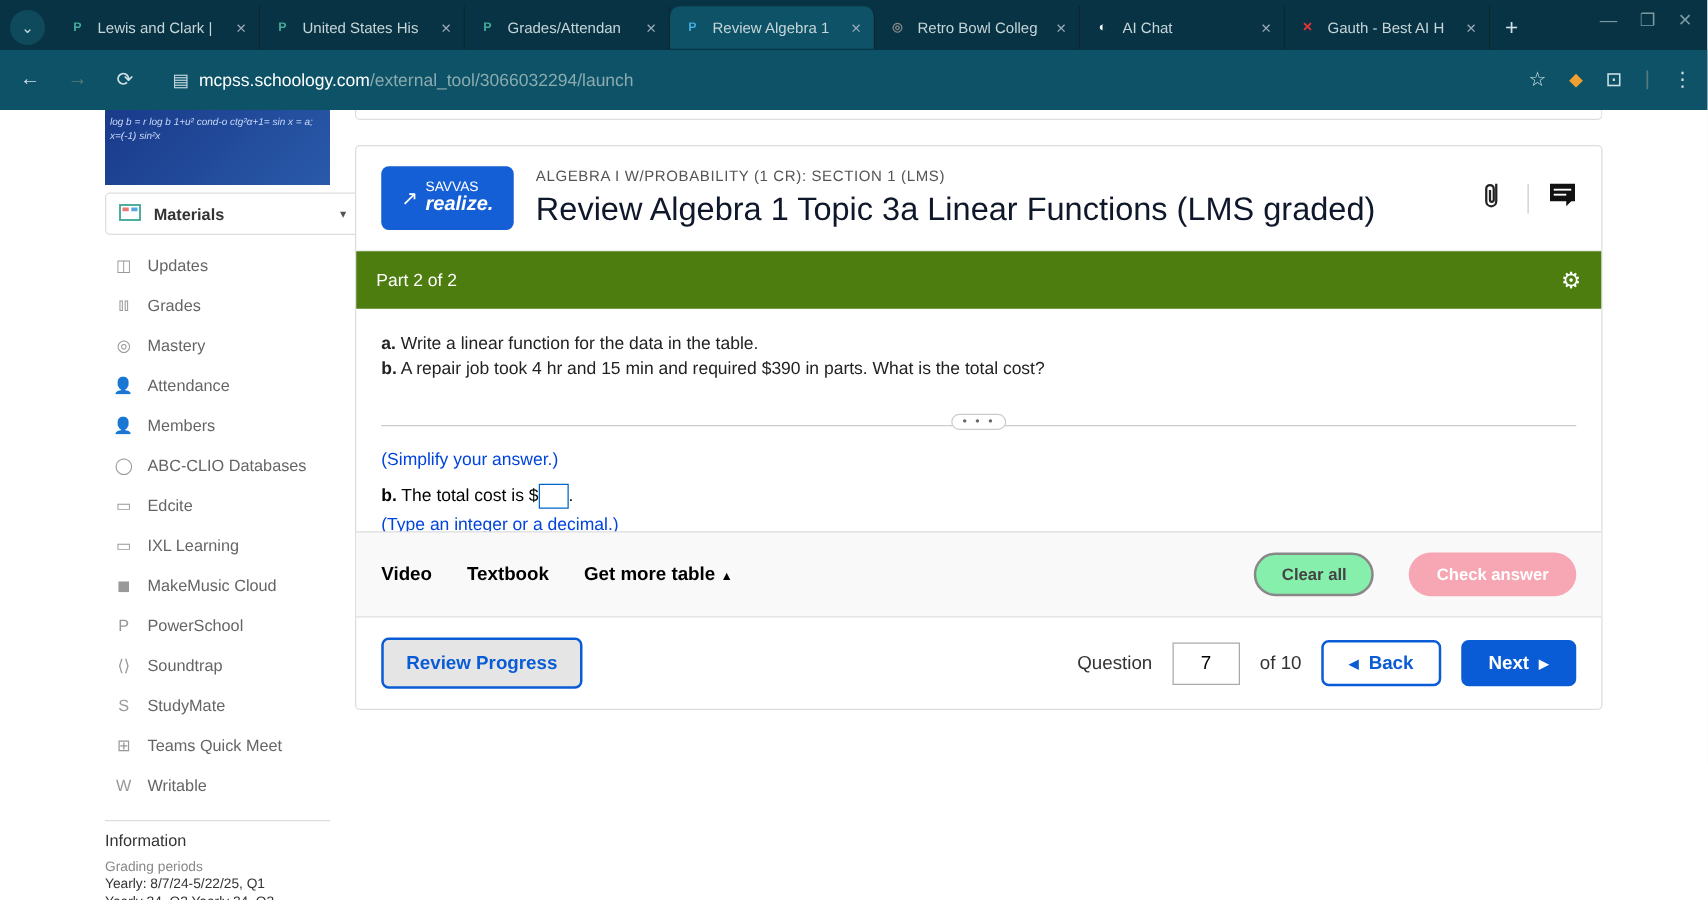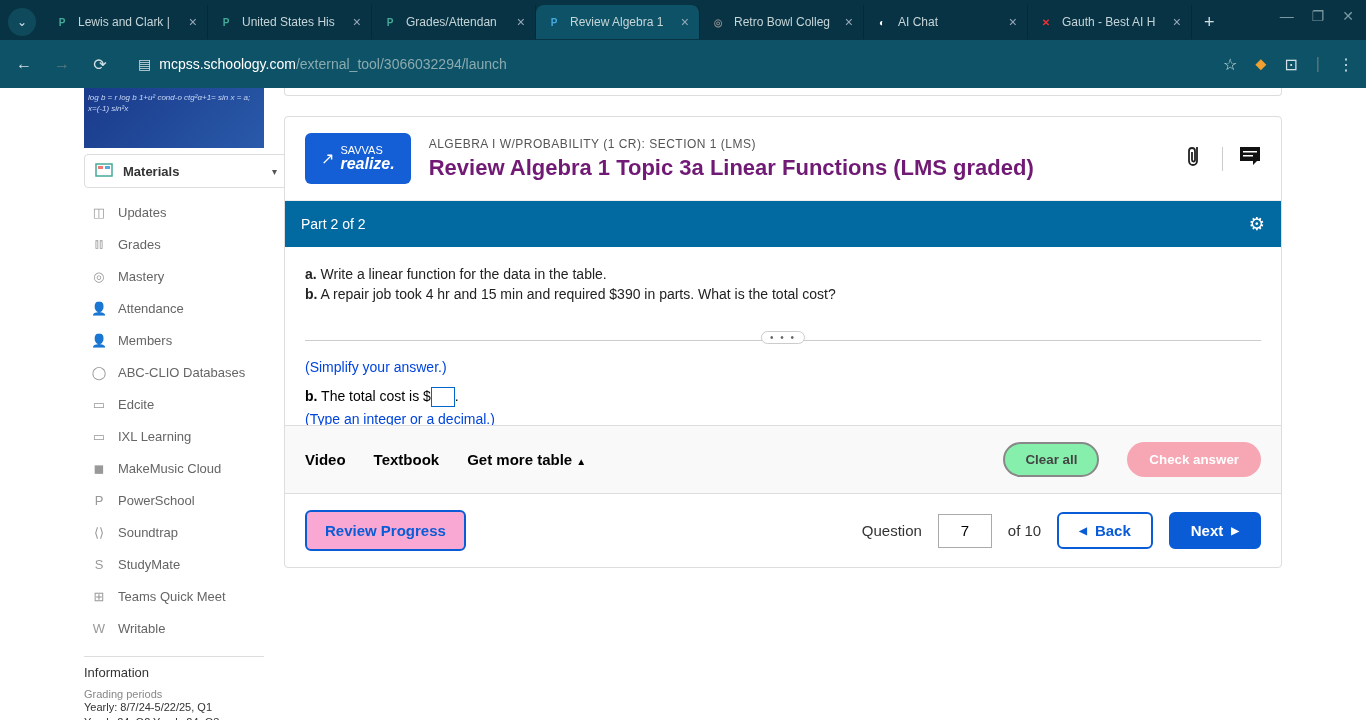--- a/index.html
+++ b/index.html
@@ -48,25 +48,25 @@
 
 .main { flex: 1; padding: 0 84px 0 20px; overflow: hidden; }
 .panel { border: 1px solid #ddd; border-radius: 4px; background: #fff; margin-top: 20px; }
 .panel-header { display: flex; align-items: center; padding: 16px 20px; gap: 18px; border-bottom: 1px solid #eee; }
 .savvas-btn { background: #155fd6; color: #fff; padding: 12px 16px; border-radius: 6px; display: flex; align-items: center; gap: 6px; font-size: 14px; cursor: pointer; }
 .savvas-btn .launch-icon { font-size: 16px; }
 .savvas-text { font-size: 11px; line-height: 1; }
 .savvas-text .realize { font-size: 16px; font-weight: bold; font-style: italic; }
 .header-texts { flex: 1; }
 .header-small { font-size: 12px; color: #555; letter-spacing: 0.5px; margin-bottom: 4px; }
-.header-large { font-size: 22px; font-weight: bold; color: #701a75; }
+.header-large { font-size: 26px; font-weight: normal; color: #0f172a; }
 .header-icons { display: flex; gap: 16px; align-items: center; }
 .header-icons .attach, .header-icons .comment { font-size: 20px; cursor: pointer; }
 
-.part-bar { background: #0369a1; color: #fff; padding: 12px 16px; display: flex; justify-content: space-between; align-items: center; font-size: 14px; }
+.part-bar { background: #4d7c0f; color: #fff; padding: 12px 16px; display: flex; justify-content: space-between; align-items: center; font-size: 14px; }
 .gear { font-size: 18px; cursor: pointer; }
 
 .question-body { padding: 18px 20px 10px; color: #222; font-size: 14px; }
 .q-text { margin-bottom: 12px; }
 
 .data-table { border-collapse: collapse; margin-left: 24px; margin-bottom: 12px; }
 .data-table th, .data-table td { border: 1px solid #000; padding: 2px 0; text-align: center; font-size: 14px; }
 .data-table .title-row th { font-weight: bold; padding: 3px 0; }
 .data-table .label-cell { font-weight: bold; text-align: left; padding: 2px 6px; width: 60px; }
 .data-table td { width: 50px; }
@@ -83,21 +83,21 @@
 .answer-input { width: 24px; height: 20px; border: 1px solid #0066cc; display: inline-block; vertical-align: middle; }
 .cutoff { color: #0044dd; overflow: hidden; height: 14px; }
 
 .help-bar { border-top: 1px solid #ddd; background: #f9f9f9; padding: 16px 20px; display: flex; align-items: center; gap: 28px; }
 .help-link { font-weight: bold; font-size: 15px; cursor: pointer; }
 .help-spacer { flex: 1; }
 .btn-clear { border: 2px solid #888; border-radius: 20px; padding: 8px 20px; font-weight: bold; color: #444; cursor: pointer; background: #86efac; }
 .btn-check { border: none; border-radius: 20px; padding: 10px 22px; font-weight: bold; color: #fff; background: #f6a7b3; cursor: not-allowed; }
 
 .footer-bar { border-top: 1px solid #ddd; padding: 16px 20px; display: flex; align-items: center; gap: 16px; }
-.btn-review { border: 2px solid #0a5cd6; color: #0a5cd6; background: #f9a8d4; padding: 10px 18px; border-radius: 6px; font-weight: bold; font-size: 15px; cursor: pointer; }
+.btn-review { border: 2px solid #0a5cd6; color: #0a5cd6; background: #e5e5e5; padding: 10px 18px; border-radius: 6px; font-weight: bold; font-size: 15px; cursor: pointer; }
 .footer-spacer { flex: 1; }
 .q-label { font-size: 15px; color: #333; }
 .q-input { width: 54px; height: 34px; border: 1px solid #aaa; text-align: center; font-size: 15px; }
 .q-of { font-size: 15px; color: #333; }
 .btn-nav { border: 2px solid #0a5cd6; color: #0a5cd6; background: #fff; padding: 8px 20px; border-radius: 6px; font-weight: bold; font-size: 15px; cursor: pointer; display: flex; align-items: center; gap: 8px; }
 .btn-next { background: #0a5cd6; color: #fff; border-color: #0a5cd6; }
 .tri { font-size: 10px; }
 </style>
 </head>
 <body>

